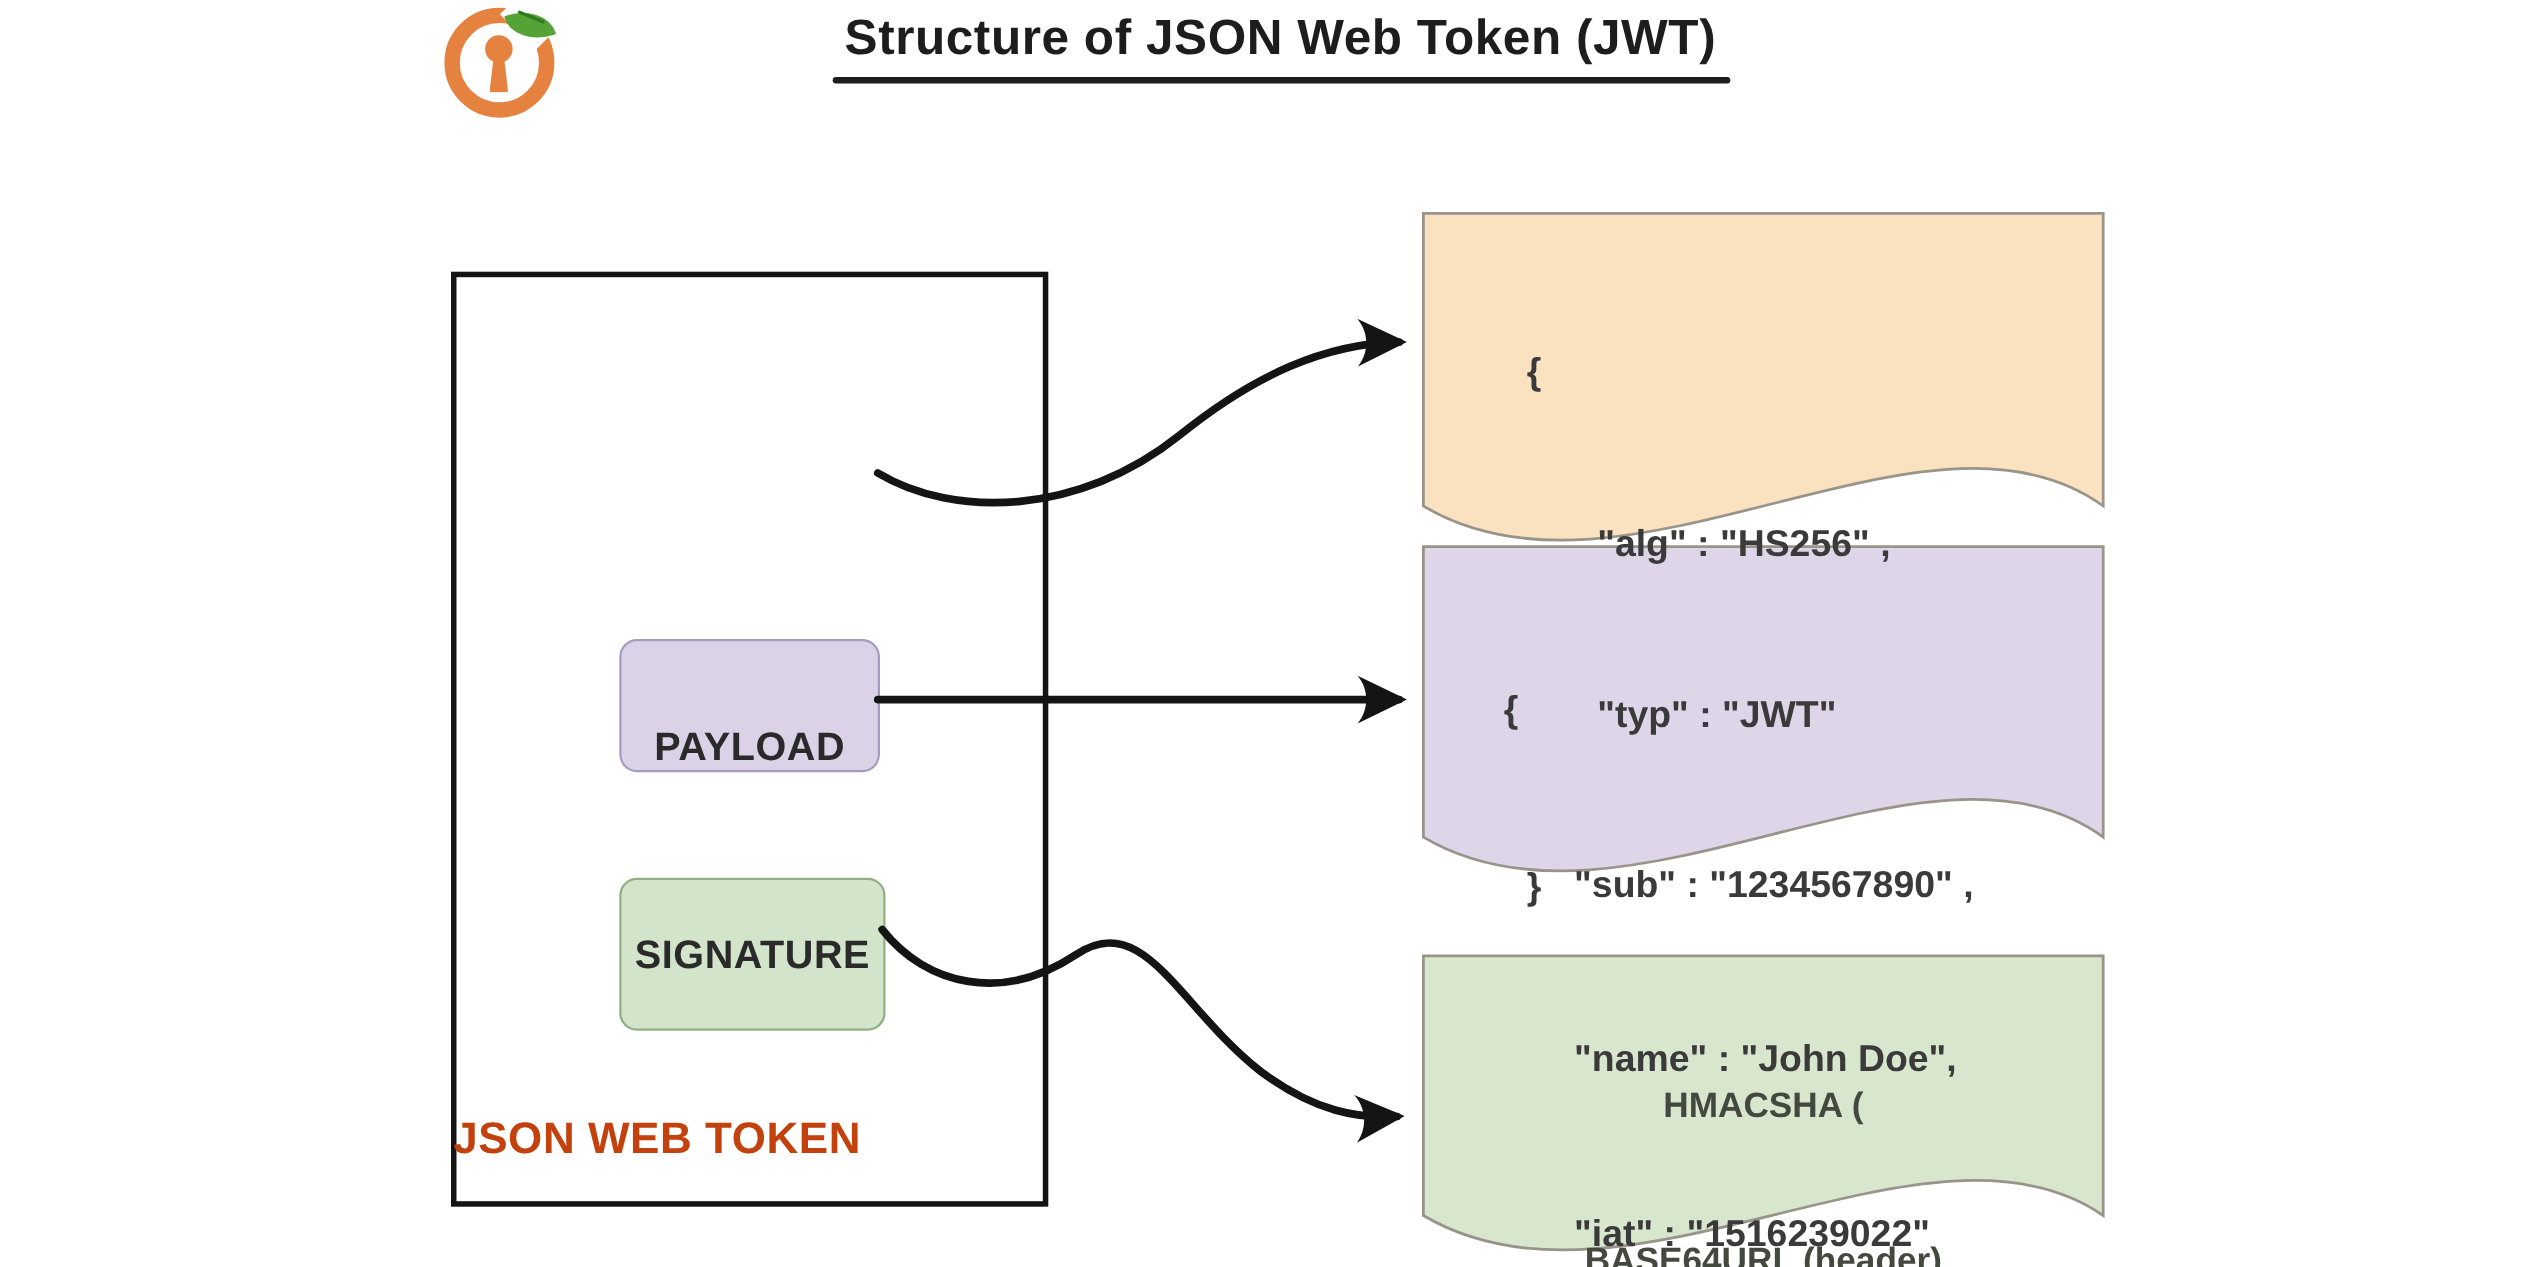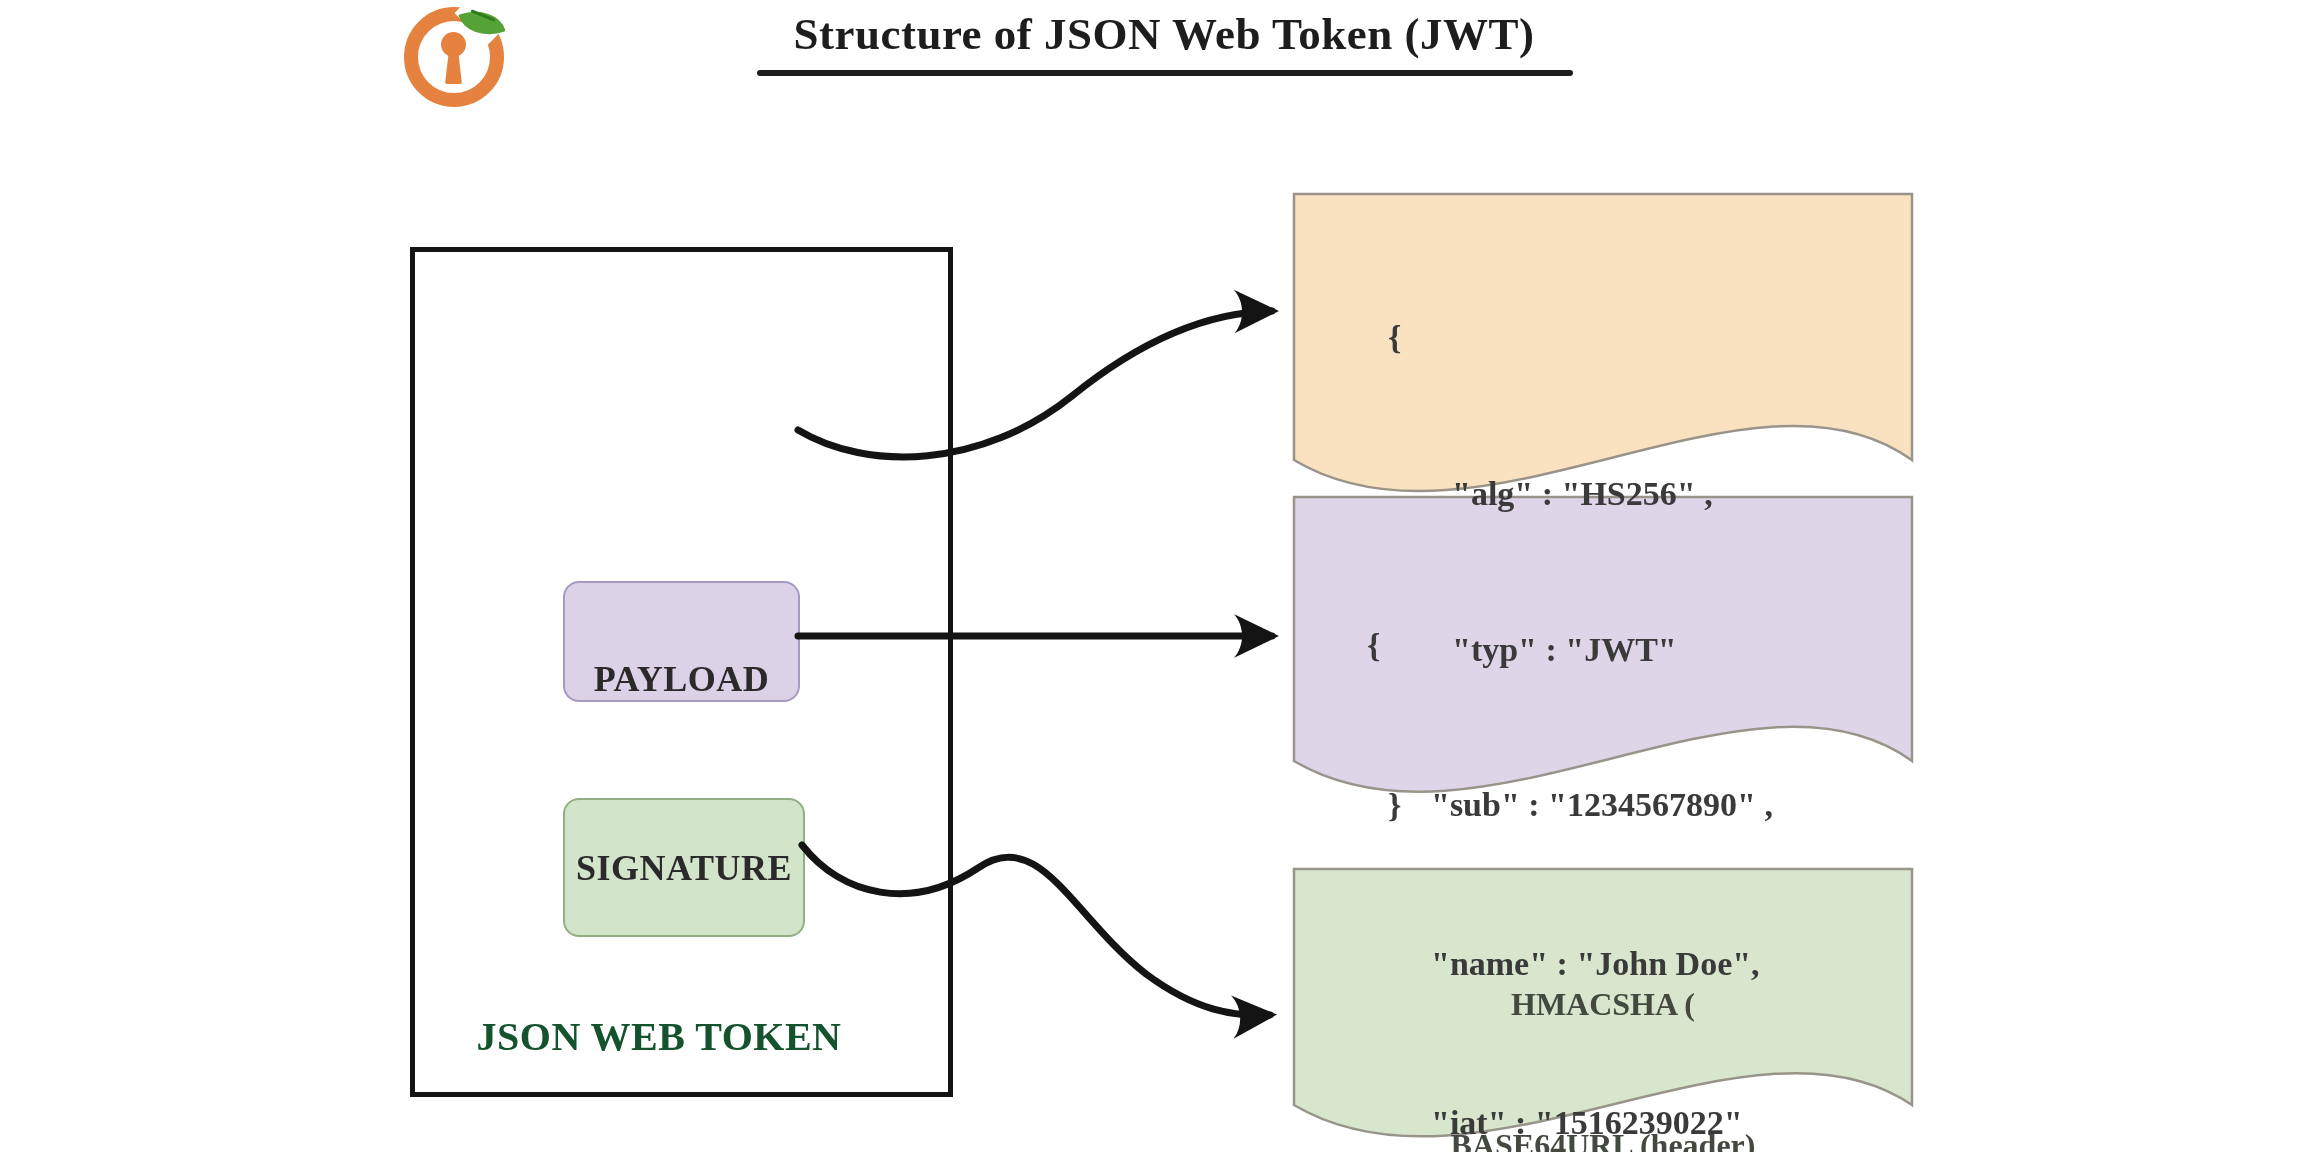--- a/index.html
+++ b/index.html
@@ -1,18 +1,18 @@
 <!DOCTYPE html>
 <html><head>
 <meta charset="utf-8">
 <style>
   html,body{margin:0;padding:0;background:#ffffff;}
   .canvas{
     position:relative;width:2304px;height:1152px;background:#ffffff;overflow:hidden;
-    font-family:Liberation Serif, serif;
+    font-family:Liberation Sans, sans-serif;
   }
   
   .logo{position:absolute;left:396px;top:2px;width:130px;height:108px;}
   .logo-ring{
     position:absolute;left:8px;top:5px;width:72px;height:72px;
     border:14px solid #e5823f;border-radius:50%;
   }
   .logo-gap{
     position:absolute;left:68px;top:-12px;width:46px;height:46px;background:#ffffff;
     transform:rotate(45deg);
@@ -46,22 +46,22 @@
     border:5px solid #141414;background:transparent;
   }
   .chip{
     position:absolute;display:flex;align-items:center;justify-content:center;
     border-radius:16px;font-weight:700;font-size:36px;color:#2a2a2a;letter-spacing:0.5px;
   }
   .chip-header{left:563px;top:362px;width:233px;height:122px;border:2px solid #c7ab80;}
   .chip-payload{left:563px;top:581px;width:233px;height:117px;border:2px solid #a59ac0;align-items:flex-end;}
   .chip-signature{left:563px;top:798px;width:238px;height:135px;border:2px solid #92af83;}
   .jwt-label{
-    position:absolute;left:392px;top:1013px;width:534px;text-align:center;
-    font-size:40px;font-weight:700;color:#14532d;letter-spacing:0.5px;
+    position:absolute;left:412px;top:1013px;width:534px;
+    font-size:40px;font-weight:700;color:#c2410c;letter-spacing:0.5px;
   }
   
   .doc{position:absolute;}
   .doc svg{position:absolute;left:0;top:0;display:block;}
   .doc-header{left:1292px;top:192px;width:622px;height:335px;}
   .doc-payload{left:1292px;top:495px;width:622px;height:335px;}
   .doc-signature{left:1292px;top:867px;width:622px;height:290px;}
   .code{
     position:absolute;z-index:2;font-weight:700;color:#3a3a3a;
     font-size:34px;line-height:52px;white-space:pre;

